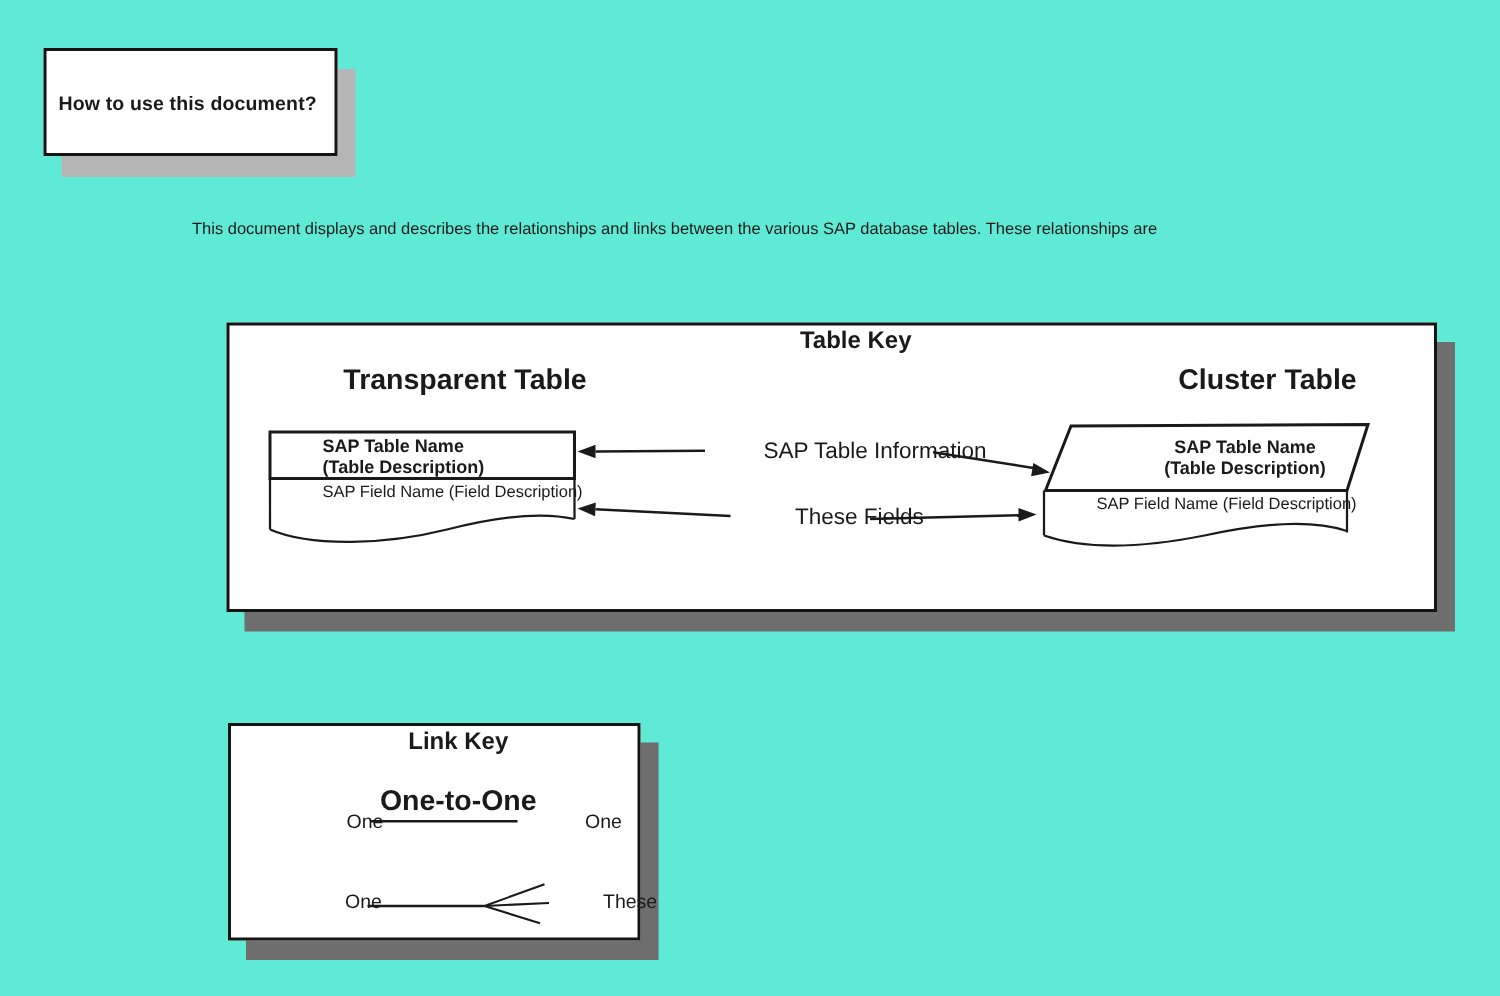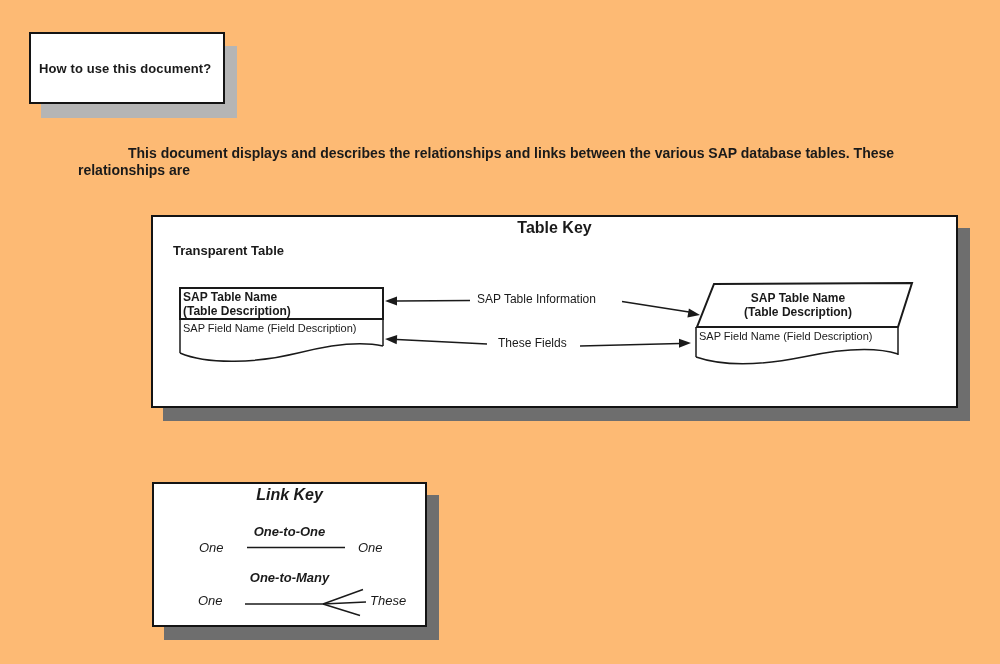--- a/index.html
+++ b/index.html
@@ -3,21 +3,21 @@
 <meta charset="utf-8">
 <style>
   * { margin: 0; padding: 0; box-sizing: border-box; }
   html, body { background: #ffffff; }
   body { font-family: "Liberation Sans", sans-serif; color: #1a1a1a; }
 
   .page {
     position: relative;
     width: 1000px;
     height: 664px;
-    background: #fdba74;
+    background: #5eead4;
     overflow: hidden;
   }
 
   
   .title-box {
     position: absolute;
     left: 29px; top: 32px;
     width: 196px; height: 72px;
     background: #ffffff;
     border: 2px solid #141414;
@@ -30,50 +30,49 @@
     font-size: 13px;
     font-weight: bold;
     letter-spacing: 0.1px;
   }
 
   
   .intro {
     position: absolute;
     left: 78px; top: 145px;
     width: 845px;
-    font-size: 14px;
+    font-size: 11px;
     line-height: 16.5px;
-    font-weight: bold;
   }
   .intro .line1 { text-indent: 50px; }
 
   
   .panel {
     position: absolute;
     background: #ffffff;
     border: 2px solid #141414;
     box-shadow: 12px 13px 0 #6e6e6e;
   }
   .panel-table-key { left: 151px; top: 215px; width: 807px; height: 193px; }
-  .panel-link-key  { left: 152px; top: 482px; width: 275px; height: 145px; font-style: italic; }
-
-  .panel .abs { position: absolute; }
+  .panel-link-key  { left: 152px; top: 482px; width: 275px; height: 145px; }
+
+  .panel .abs { position: absolute; margin-left: 32px; }
 
   .panel-title {
     left: 0; right: 0; top: 2px;
     text-align: center;
     font-size: 16px;
     font-weight: bold;
   }
 
   .col-heading {
     top: 26px;
     width: 210px;
-    text-align: left;
-    font-size: 13px;
+    text-align: center;
+    font-size: 19px;
     font-weight: bold;
   }
   .col-heading.left  { left: 20px; }
   .col-heading.right { left: 555px; }
 
   svg.diagram { position: absolute; left: 0; top: 0; }
 
   .tt-name {
     left: 30px; top: 73px;
     font-size: 12px; font-weight: bold; line-height: 14px;
@@ -86,29 +85,29 @@
   .ct-name {
     left: 555px; top: 74px; width: 180px;
     text-align: center;
     font-size: 12px; font-weight: bold; line-height: 14px;
     white-space: nowrap;
   }
   .ct-field {
     left: 546px; top: 113px;
     font-size: 11px; white-space: nowrap;
   }
-  .mid-label { font-size: 12px; white-space: nowrap; }
+  .mid-label { font-size: 15px; white-space: nowrap; }
   .mid-label.top    { left: 324px; top: 75px; }
   .mid-label.bottom { left: 345px; top: 119px; }
 
   
   .lk-heading {
     left: 0; right: 0;
     text-align: center;
-    font-size: 13px;
+    font-size: 19px;
     font-weight: bold;
   }
   .lk-heading.one  { top: 40px; }
   .lk-heading.many { top: 86px; }
   .lk-word { font-size: 13px; white-space: nowrap; }
   .lk-one-left1  { left: 45px;  top: 56px; }
   .lk-one-right1 { left: 204px; top: 56px; }
   .lk-one-left2  { left: 44px;  top: 109px; }
   .lk-many       { left: 216px; top: 109px; }
 </style>
@@ -122,20 +121,21 @@
   </div>
 
   <div class="intro">
     <div class="line1">This document displays and describes the relationships and links between the various SAP database tables. These relationships are</div>
   </div>
 
   <div class="panel panel-table-key">
 
     <div class="abs panel-title">Table Key</div>
     <div class="abs col-heading left">Transparent Table</div>
+    <div class="abs col-heading right">Cluster Table</div>
 
     <svg class="diagram" width="803" height="189" viewBox="0 0 803 189">
 
       <g stroke="#1a1a1a" fill="none">
         <rect x="27" y="71" width="203" height="31" fill="#ffffff" stroke-width="2"></rect>
         <line x1="27" y1="102" x2="27" y2="136" stroke-width="1.5"></line>
         <line x1="230" y1="102" x2="230" y2="129" stroke-width="1.5"></line>
         <path d="M 27,136 C 55,148 105,146 145,136 C 180,127 208,124 230,129" stroke-width="1.5"></path>
       </g>
 
@@ -179,21 +179,20 @@
 
     <div class="abs mid-label top">SAP Table Information</div>
     <div class="abs mid-label bottom">These Fields</div>
   </div>
 
   <div class="panel panel-link-key">
 
     <div class="abs panel-title">Link Key</div>
 
     <div class="abs lk-heading one">One-to-One</div>
-    <div class="abs lk-heading many">One-to-Many</div>
 
     <div class="abs lk-word lk-one-left1">One</div>
     <div class="abs lk-word lk-one-right1">One</div>
     <div class="abs lk-word lk-one-left2">One</div>
     <div class="abs lk-word lk-many">These</div>
 
     <svg class="diagram" width="271" height="141" viewBox="0 0 271 141">
       <g>
         <line x1="93" y1="63.5" x2="191" y2="63.5" stroke="#1a1a1a" stroke-width="1.6"></line>
       </g>

